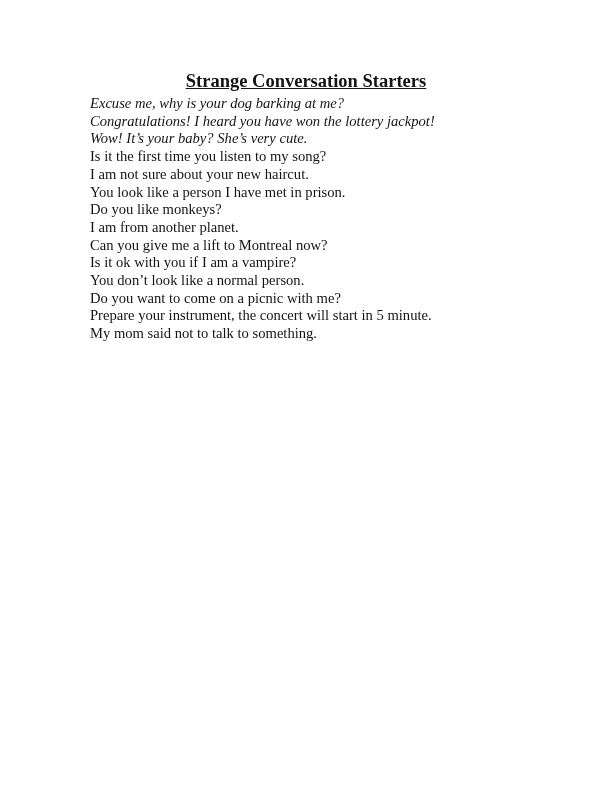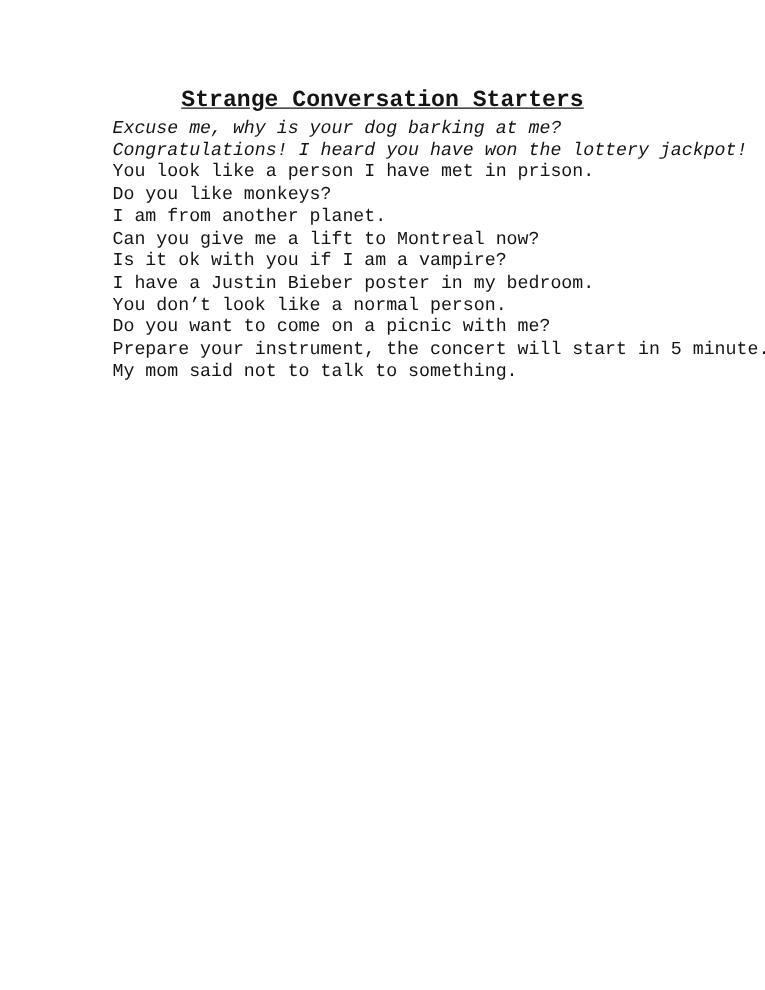--- a/index.html
+++ b/index.html
@@ -6,21 +6,21 @@
     margin: 0;
     padding: 0;
     background: #ffffff;
   }
   .page {
     position: relative;
     width: 612px;
     height: 736px;
     background: #ffffff;
     overflow: hidden;
-    font-family: Liberation Mono, monospace;
+    font-family: Liberation Serif, serif;
     color: #141414;
   }
   .content {
     position: absolute;
     left: 90px;
     top: 69px;
     width: 432px;
   }
   .doc-title {
     text-align: center;
@@ -41,24 +41,26 @@
   }
 </style>
 </head>
 <body>
 
 <div class="page">
   <div class="content">
     <h1 class="doc-title">Strange Conversation Starters</h1>
     <p class="line italic">Excuse me, why is your dog barking at me?</p>
     <p class="line italic">Congratulations! I heard you have won the lottery jackpot!</p>
+    <p class="line italic">Wow! It’s your baby? She’s very cute.</p>
+    <p class="line">Is it the first time you listen to my song?</p>
+    <p class="line">I am not sure about your new haircut.</p>
     <p class="line">You look like a person I have met in prison.</p>
     <p class="line">Do you like monkeys?</p>
     <p class="line">I am from another planet.</p>
     <p class="line">Can you give me a lift to Montreal now?</p>
     <p class="line">Is it ok with you if I am a vampire?</p>
-    <p class="line">I have a Justin Bieber poster in my bedroom.</p>
     <p class="line">You don’t look like a normal person.</p>
     <p class="line">Do you want to come on a picnic with me?</p>
     <p class="line">Prepare your instrument, the concert will start in 5 minute.</p>
     <p class="line">My mom said not to talk to something.</p>
   </div>
 </div>
 
 </body></html>

